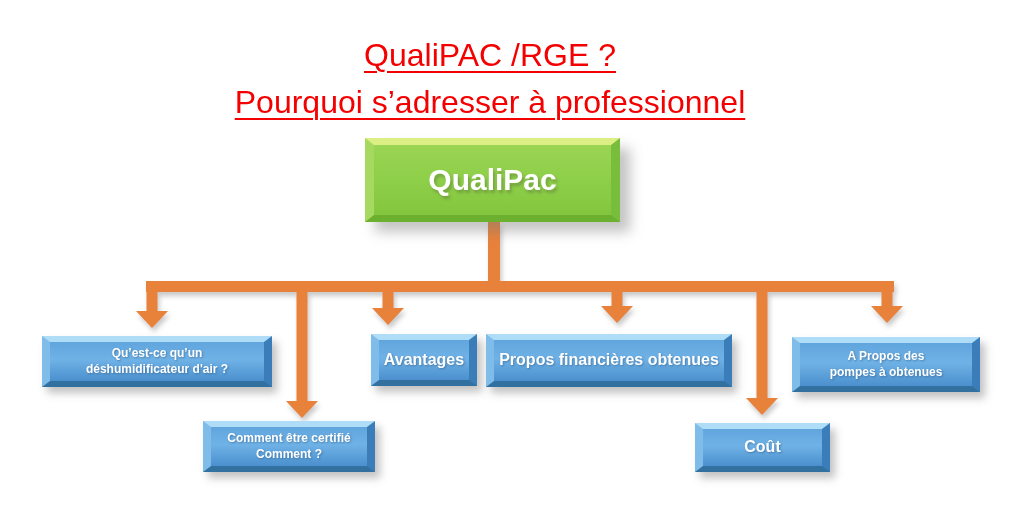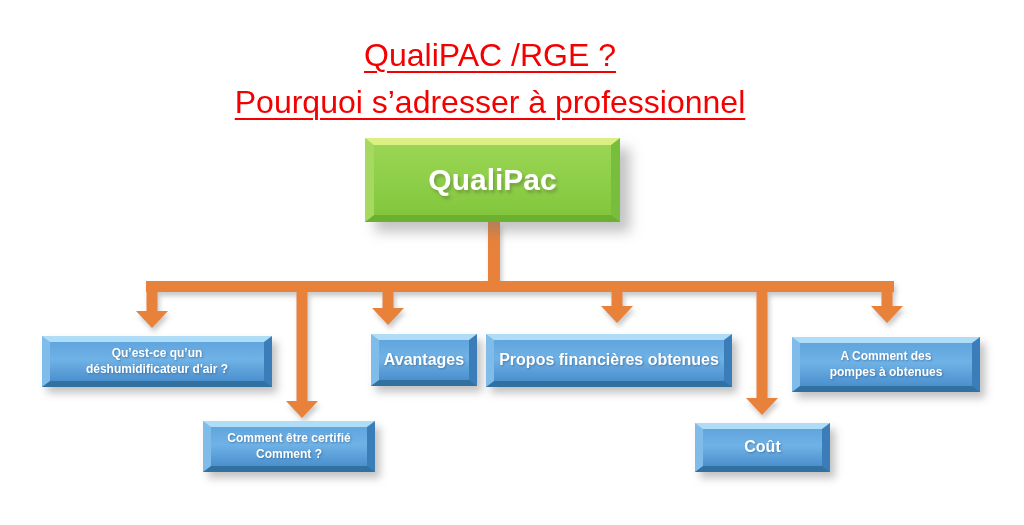--- a/index.html
+++ b/index.html
@@ -141,17 +141,17 @@
 
   <div class="node blue b-aides">
     <span>Propos financières obtenues</span>
   </div>
 
   <div class="node blue b-cout">
     <span>Coût</span>
   </div>
 
   <div class="node blue b-apropos">
-    <span>A Comment des</span>
+    <span>A Propos des</span>
     <span>pompes à obtenues</span>
   </div>
 
 </div>
 
 </body></html>

